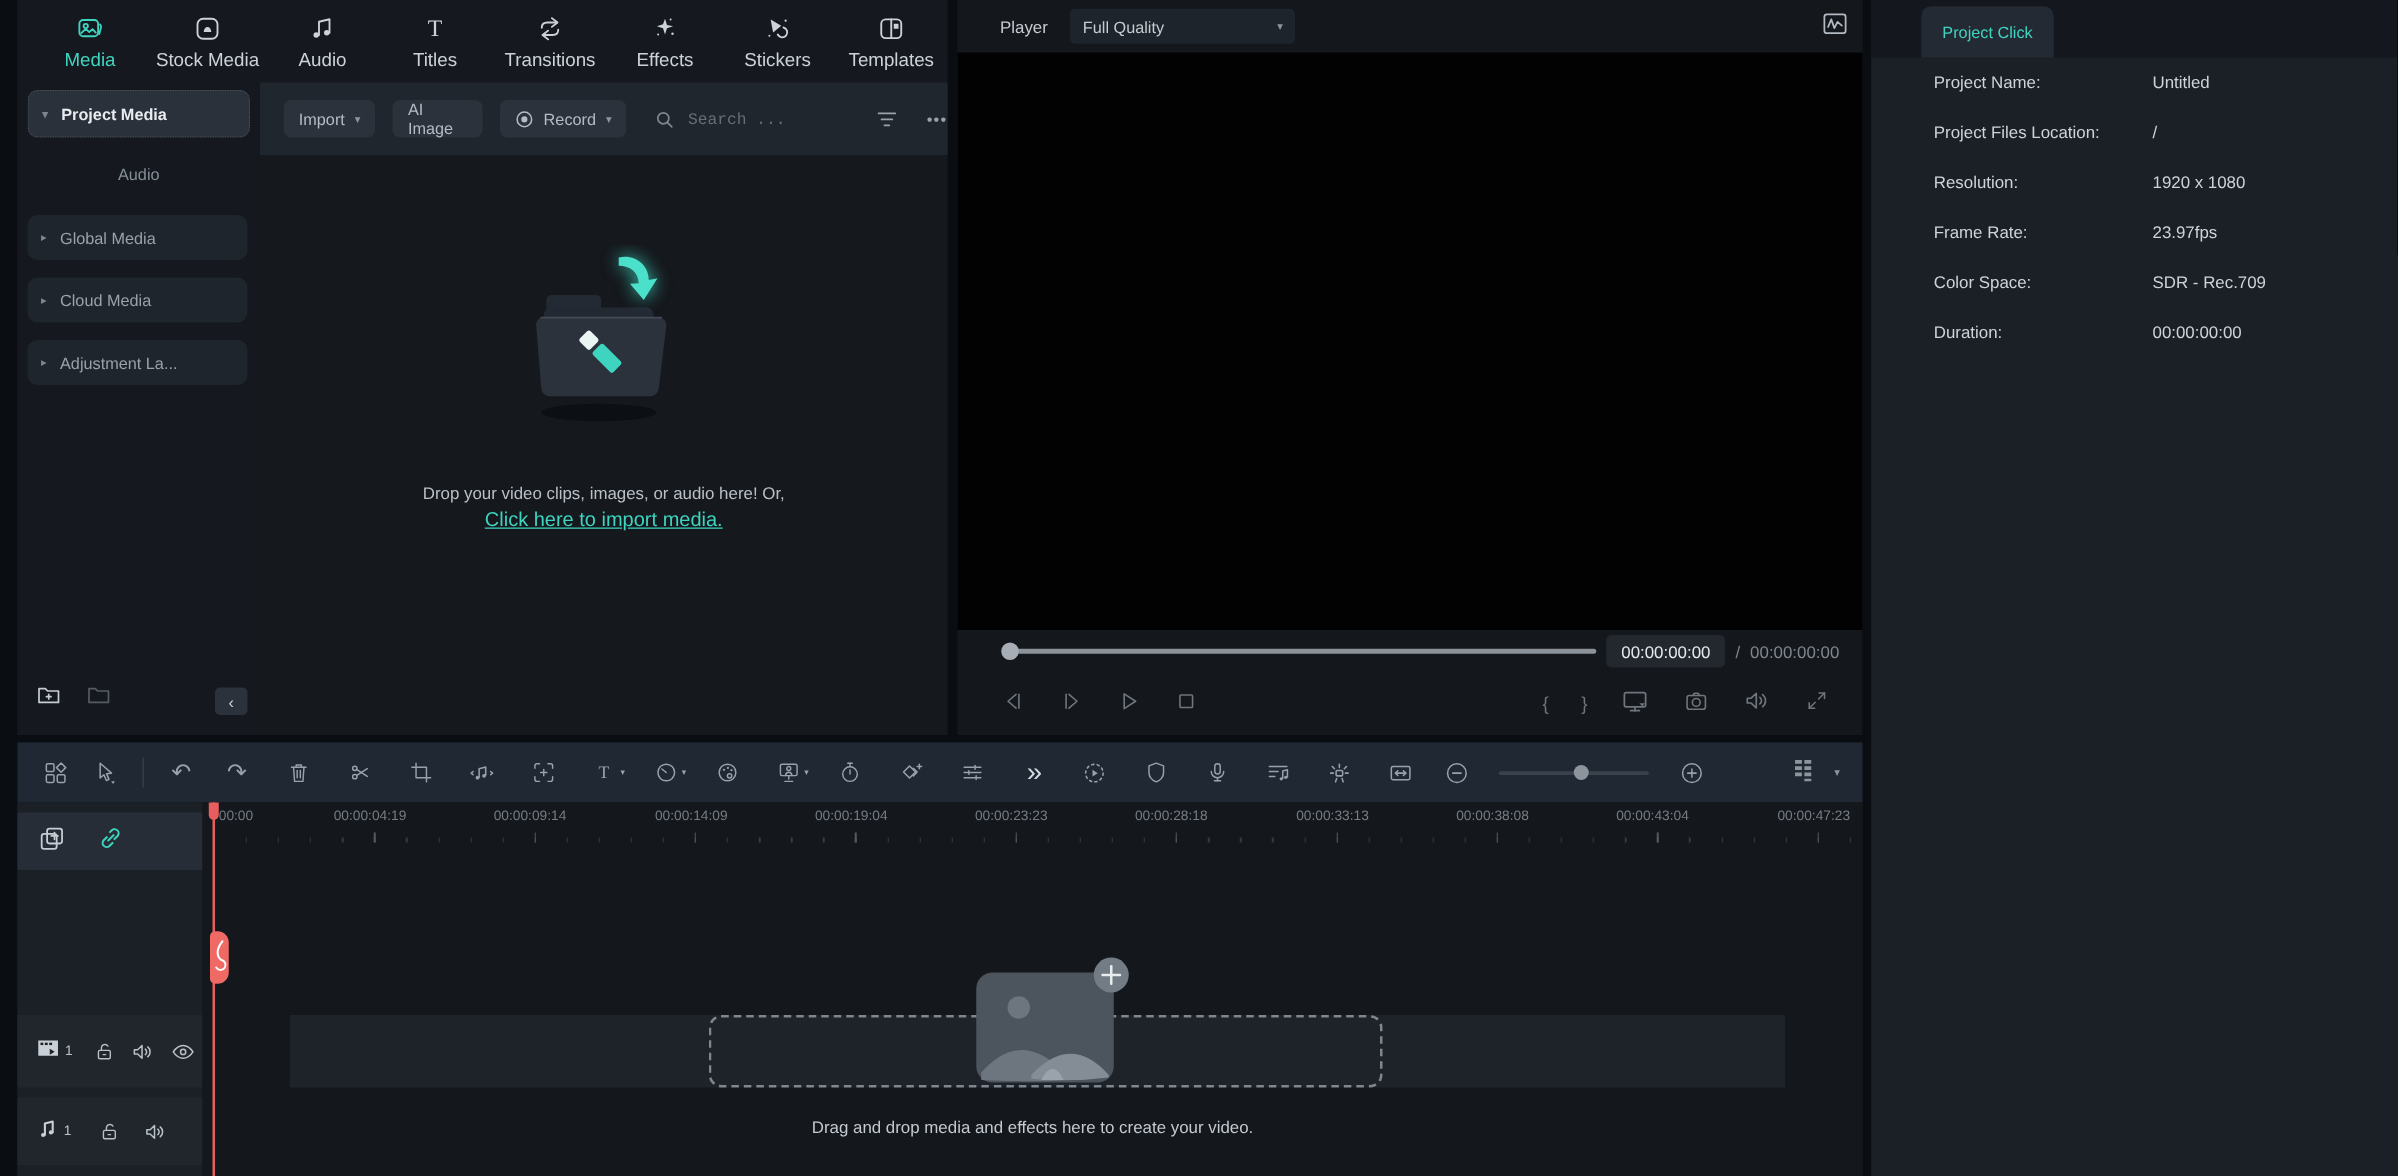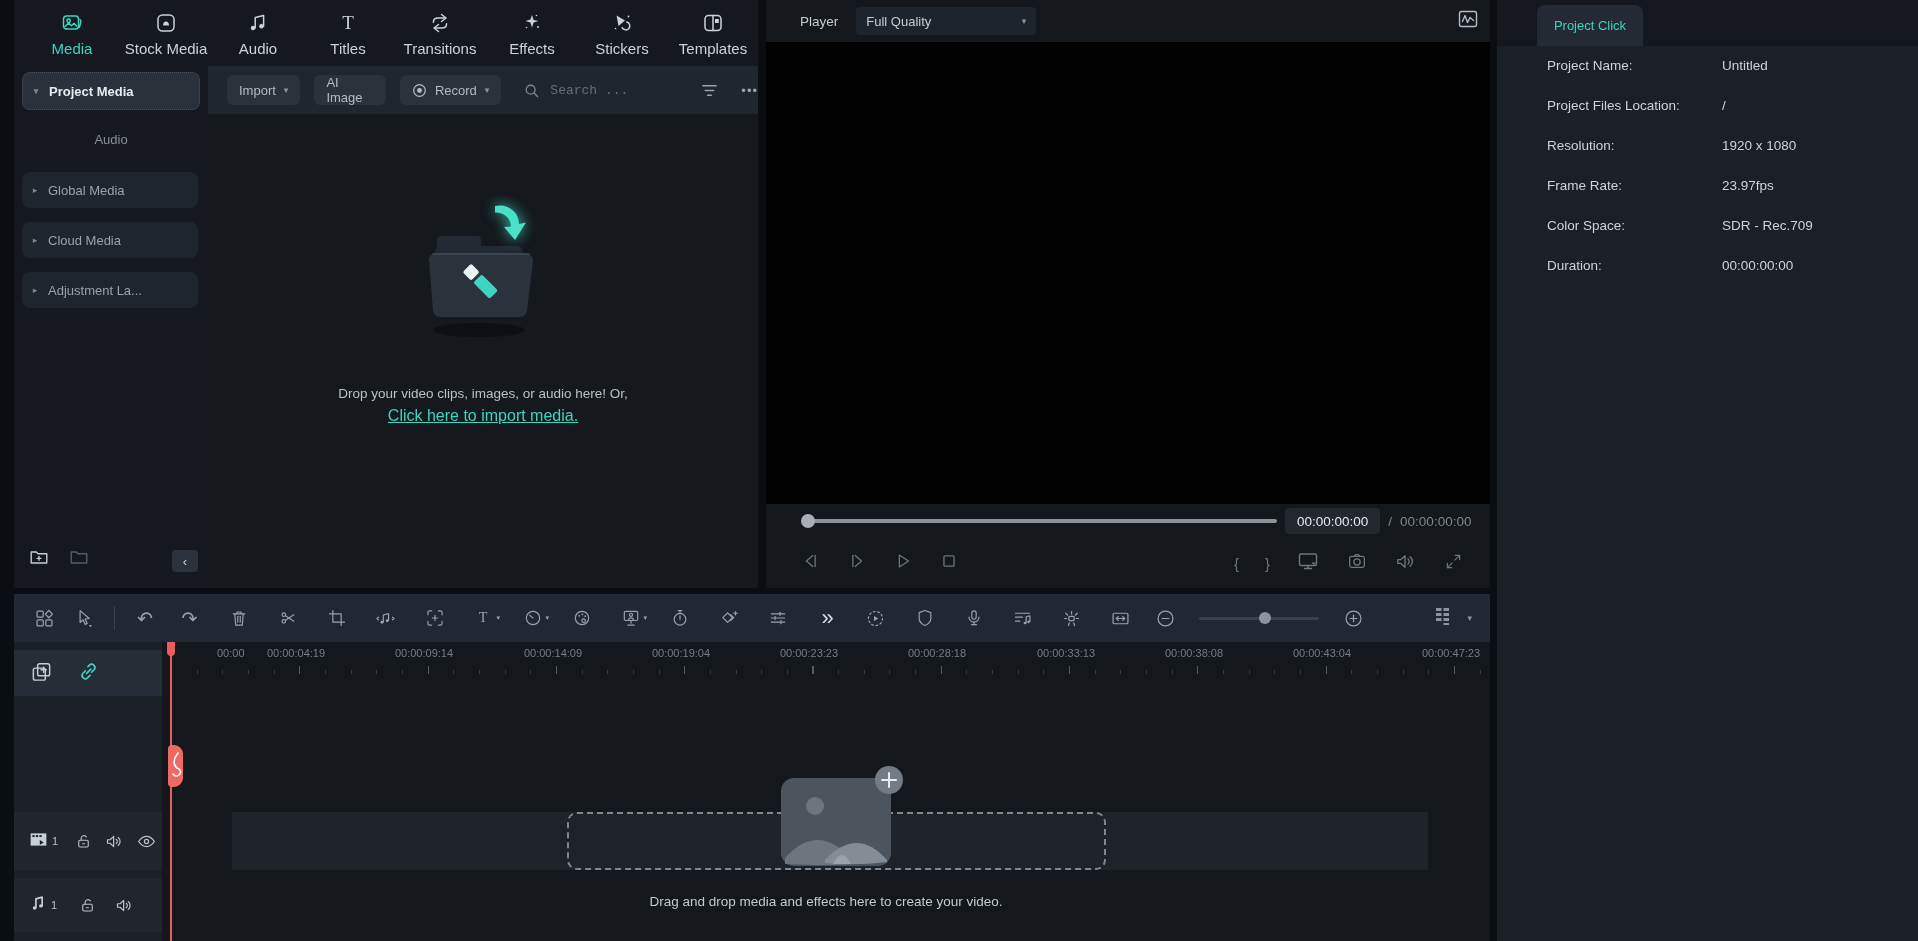--- a/index.html
+++ b/index.html
@@ -32,21 +32,21 @@
   .sb-btn .car{width:26px;text-align:center;font-size:9px;color:#7d8590;}
   .sb-sel{background:#2a313a;border:1px dotted #4a525c;color:#e8ecf0;font-weight:bold;}
   .sb-folder{position:absolute;left:0;width:194px;text-align:center;font-size:13px;color:#868e97;}
   .sb-foot{position:absolute;left:14px;bottom:16px;display:flex;gap:18px;align-items:center;}
   .sb-collapse{position:absolute;right:10px;bottom:16px;width:26px;height:22px;background:#2b323b;
           border-radius:4px;color:#cdd3da;display:flex;align-items:center;justify-content:center;
           font-size:13px;}
 
   
   .media{position:relative;flex:1;background:#15181d;}
-  .m-toolbar{position:absolute;left:0;top:0;right:0;height:48px;background:#20262d;
+  .m-toolbar{position:absolute;left:0;top:0;right:0;height:58px;background:#20262d;
              display:flex;align-items:center;}
   .m-btn{height:30px;background:#2b323b;border-radius:6px;color:#b3bbc3;font-size:13px;
          display:flex;align-items:center;padding:0 12px;gap:8px;}
   .m-btn .car{font-size:9px;color:#8d959e;}
   .m-search{display:flex;align-items:center;gap:8px;margin-left:22px;}
   .m-search input{background:transparent;border:none;outline:none;color:#f9a8d4;font-size:13px;
          width:78px;font-family:Liberation Mono, monospace;}
   .m-search input::placeholder{color:#666e77;}
   .m-drop{position:absolute;left:0;right:0;top:130px;text-align:center;}
   .m-line1{font-size:13.5px;color:#b9c0c7;margin-top:26px;}
@@ -105,21 +105,21 @@
   .th-top{position:absolute;left:0;top:8px;width:148px;height:46px;background:#272d36;
           display:flex;align-items:center;gap:24px;padding-left:16px;box-sizing:border-box;}
   .th-row{position:absolute;left:0;width:148px;background:#21262d;display:flex;align-items:center;
           gap:0;padding-left:14px;box-sizing:border-box;}
   .th-row svg{stroke:#b9c0c7;stroke-width:1.4;}
   .tnum{font-size:11px;color:#b9c0c7;margin:0 0 0 3px;width:18px;}
   .th-ic{width:37px;display:flex;justify-content:center;}
   .tl-content{position:absolute;left:148px;top:0;right:0;bottom:0;background:#14171b;}
   .ruler{position:absolute;left:0;top:0;right:0;height:32px;}
   .r-lab{position:absolute;top:5px;font-size:11px;color:#757d87;transform:translateX(-50%);white-space:nowrap;}
-  .r-lab.first{transform:none;padding-left:42px;}
+  .r-lab.first{transform:none;}
   .r-ticks{position:absolute;left:0;right:0;top:24px;height:8px;
      background-image:repeating-linear-gradient(90deg,#525a64 0 1px,transparent 1px 128.3px),
                       repeating-linear-gradient(90deg,#343b44 0 1px,transparent 1px 25.66px);
      background-position:9px 0,9px 4px;background-repeat:repeat-x;
      background-size:auto 8px,auto 4px;}
   .lane-video{position:absolute;left:70px;width:1196px;top:170px;height:58px;background:#1e2329;}
   .dashed{position:absolute;left:405px;width:539px;top:170px;height:58px;border:2px dashed #7e868f;
           border-radius:10px;box-sizing:border-box;}
   .ph-line{position:absolute;left:8px;top:0;bottom:0;width:2px;background:#e85d5d;}
   .ph-cap{position:absolute;left:5px;top:0;width:8px;height:14px;background:#e85d5d;border-radius:0 0 4px 4px;}

